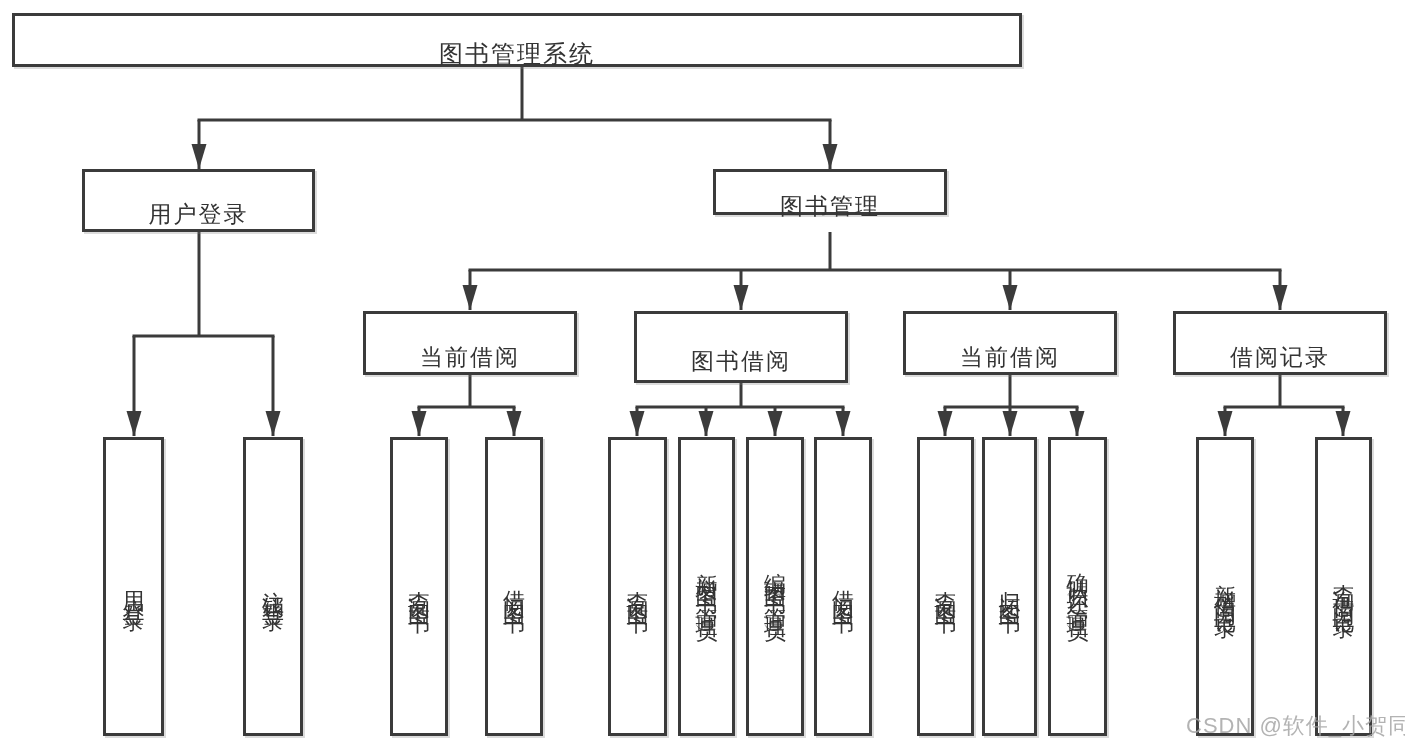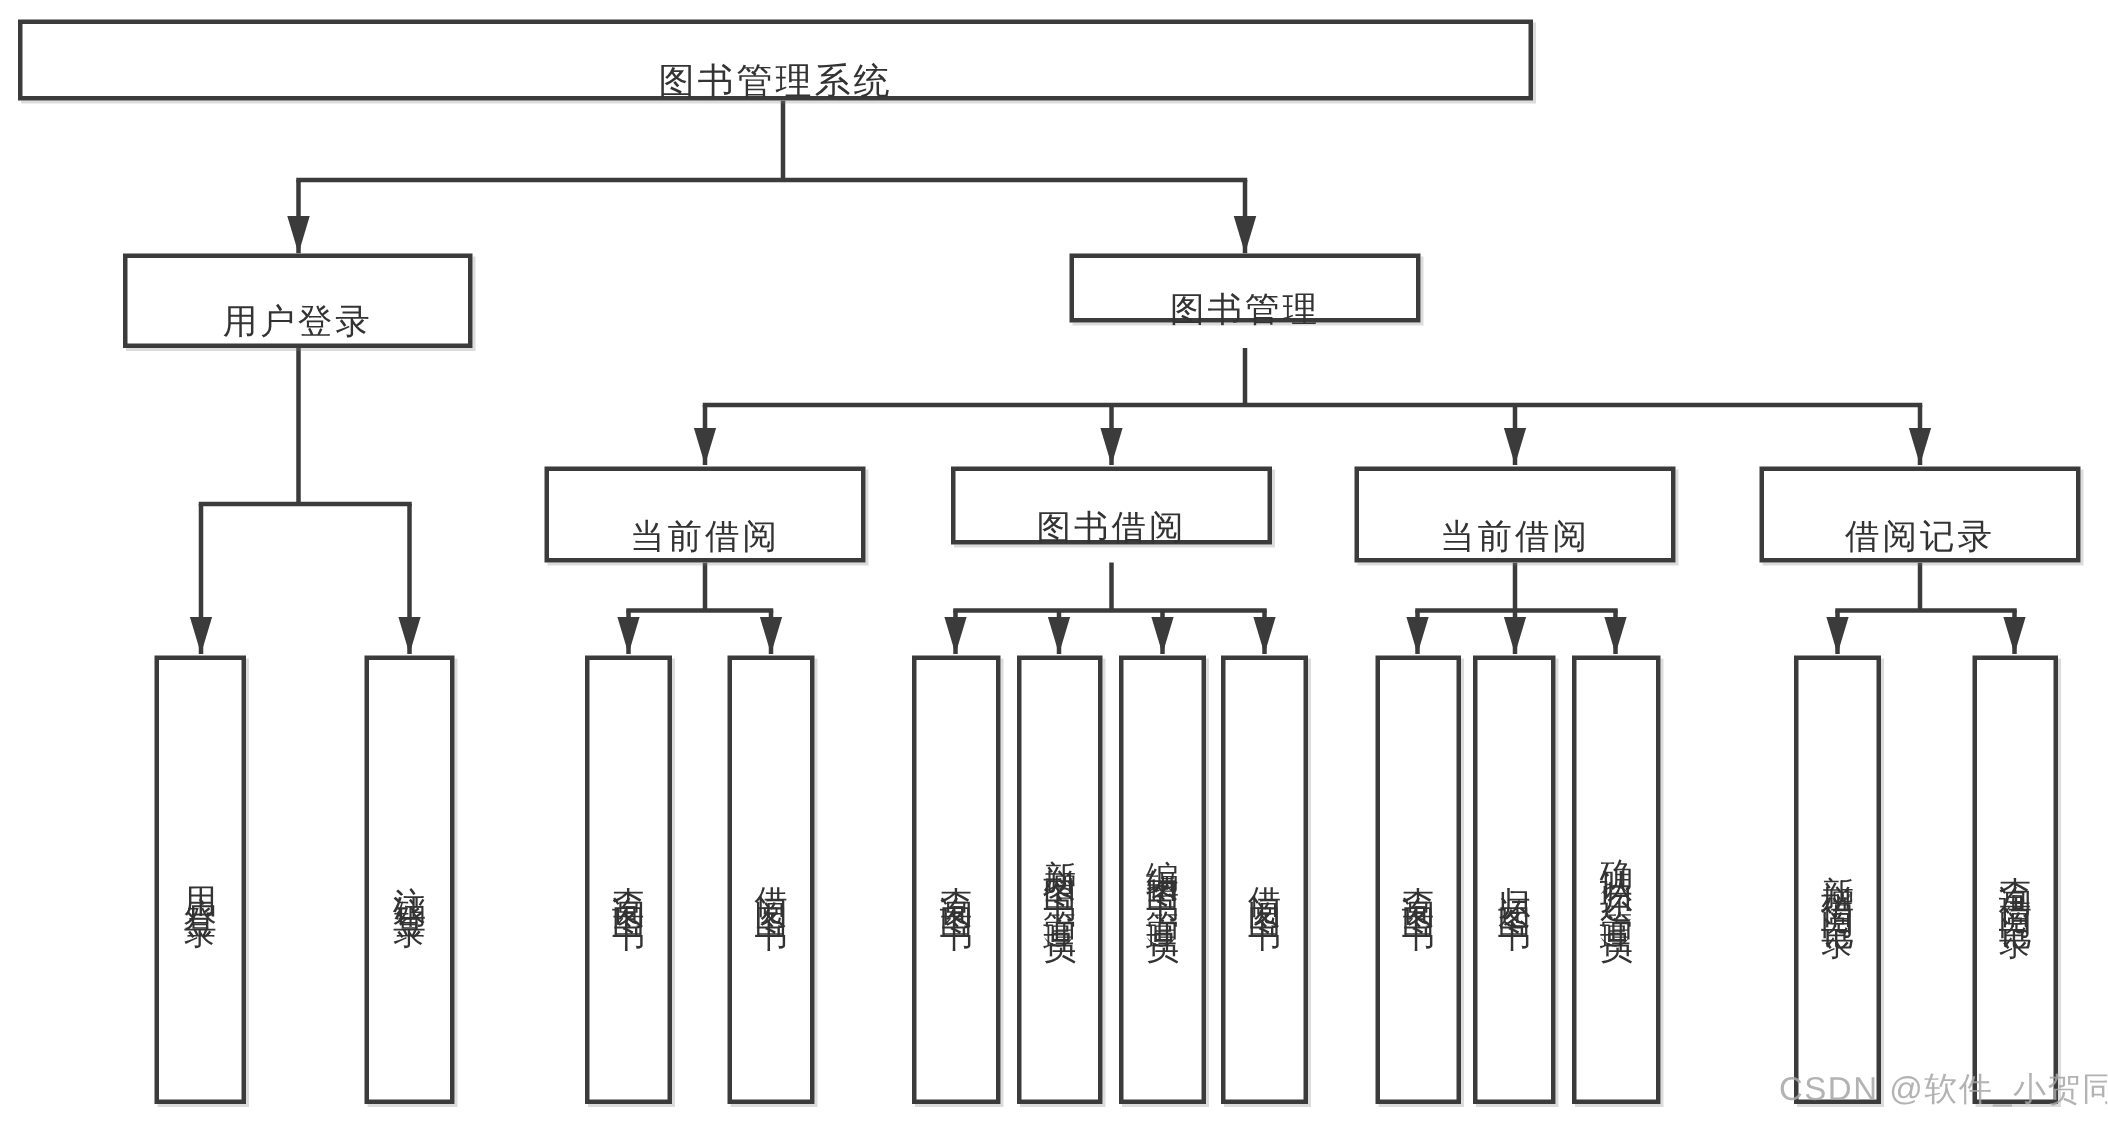--- a/index.html
+++ b/index.html
@@ -93,21 +93,21 @@
   <div class="box" style="left:82px;top:169px;width:233px;height:63px">
     <span class="hlabel">用户登录</span>
   </div>
   <div class="box" style="left:713px;top:169px;width:234px;height:46px">
     <span class="hlabel">图书管理</span>
   </div>
 
   <div class="box" style="left:363px;top:311px;width:214px;height:64px">
     <span class="hlabel">当前借阅</span>
   </div>
-  <div class="box" style="left:634px;top:311px;width:214px;height:52px">
+  <div class="box" style="left:634px;top:311px;width:214px;height:72px">
     <span class="hlabel">图书借阅</span>
   </div>
   <div class="box" style="left:1173px;top:311px;width:214px;height:64px">
     <span class="hlabel">借阅记录</span>
   </div>
   <div class="box" style="left:903px;top:311px;width:214px;height:64px">
     <span class="hlabel">当前借阅</span>
   </div>
 
   <div class="box" style="left:103px;top:437px;width:61px;height:299px">

